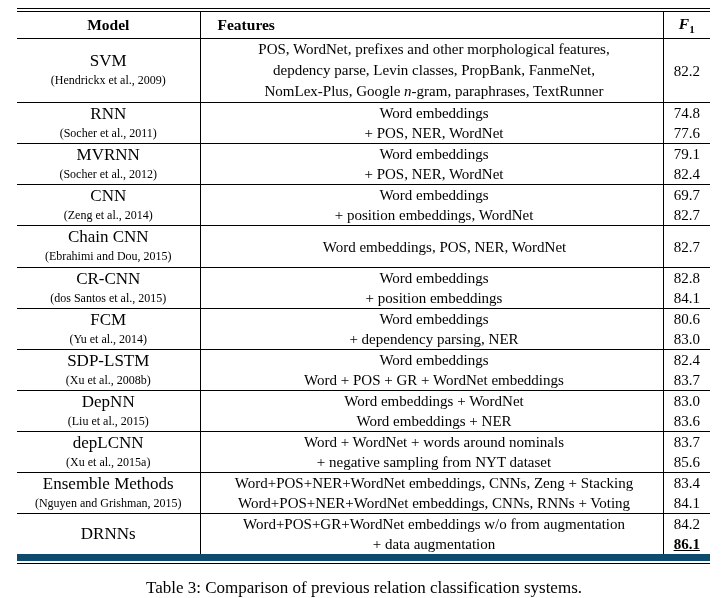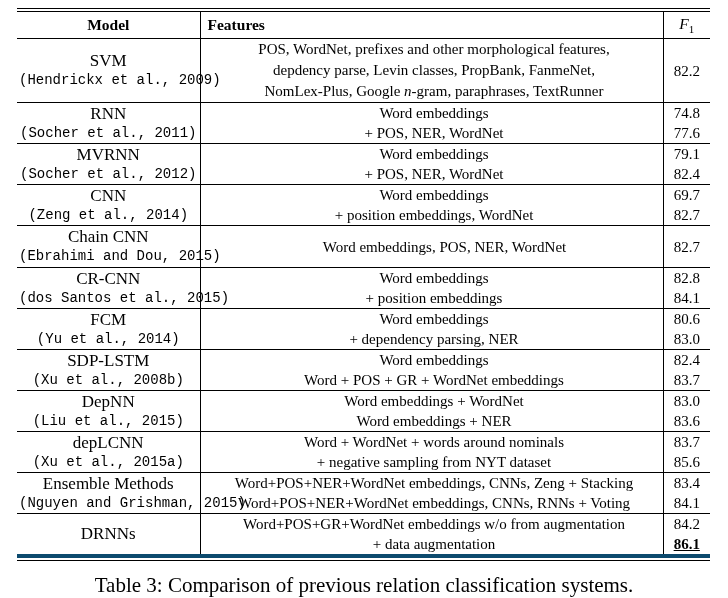--- a/index.html
+++ b/index.html
@@ -20,51 +20,51 @@
     margin: 8px 18px 0 17px;
     border-top: 1px solid #000;
     border-bottom: 1px solid #000;
     padding: 2px 0;
   }
   table.cmp {
     width: 100%;
     border-collapse: collapse;
     table-layout: fixed;
     border-top: 1px solid #000;
-    border-bottom: 4px solid #0c4a6e;
+    border-bottom: 7px solid #0c4a6e;
     font-size: 15px;
   }
   col.c-model    { width: 183px; }
   col.c-features { width: 463px; }
   col.c-f1       { width: 47px; }
 
   thead th {
     border-bottom: 1px solid #000;
     height: 26px;
     font-size: 15.5px;
     font-weight: bold;
     vertical-align: middle;
     padding: 0;
   }
   th.model-h { text-align: center; }
-  th.feat-h  { text-align: left; padding-left: 7px; border-left: 1px solid #000; }
-  th.f1-h    { text-align: center; font-weight: normal; border-left: 1px solid #000; margin-top: 31px; }
+  th.feat-h  { text-align: left; padding-left: 17px; border-left: 1px solid #000; }
+  th.f1-h    { text-align: center; font-weight: bold; border-left: 1px solid #000; margin-top: 31px; }
   th.f1-h .f1x { font-style: italic; font-family: "Liberation Serif", serif; }
   th.f1-h sub { font-size: 11px; }
 
   tbody.grp { border-top: 1px solid #000; }
 
   td.model-cell {
     text-align: center;
     vertical-align: middle;
     border-right: 1px solid #000;
     padding: 0 2px;
   }
   .m-name { font-size: 17px; line-height: 20px; white-space: nowrap; }
-  .m-cite { font-size: 14px; line-height: 19px; white-space: nowrap; font-family: Liberation Mono, monospace; }
+  .m-cite { font-size: 12px; line-height: 19px; white-space: nowrap; }
 
   td.feat-cell {
     text-align: center;
     vertical-align: middle;
     padding: 0 2px 0 7px;
     height: 20px;
     line-height: 20px;
     white-space: nowrap;
     overflow: hidden;
   }
@@ -79,21 +79,21 @@
     vertical-align: middle;
     height: 20px;
     line-height: 20px;
     padding: 0;
   }
   td.f1-cell.bold-val { font-weight: bold; text-decoration: underline; }
 
   .caption {
     text-align: center;
     margin-top: 14px;
-    font-size: 21px;
+    font-size: 17px;
     line-height: 20px;
   }
 </style>
 </head>
 <body>
 
 <div class="page">
 
   <div class="tablewrap">
     <table class="cmp">

